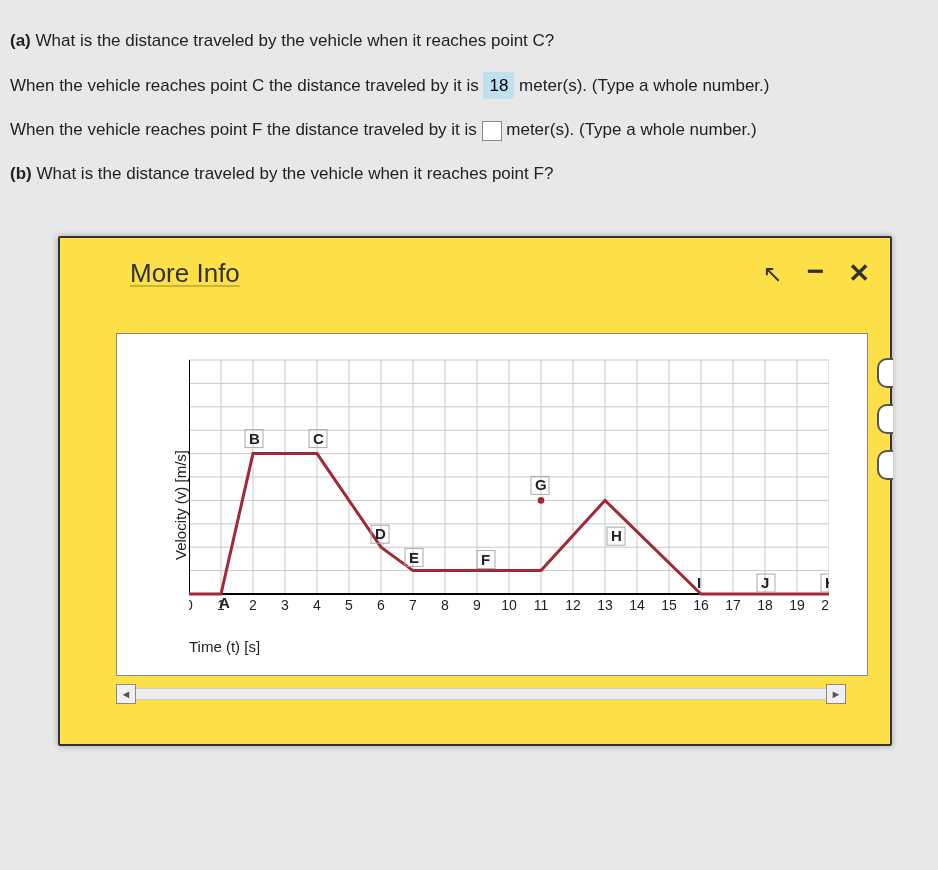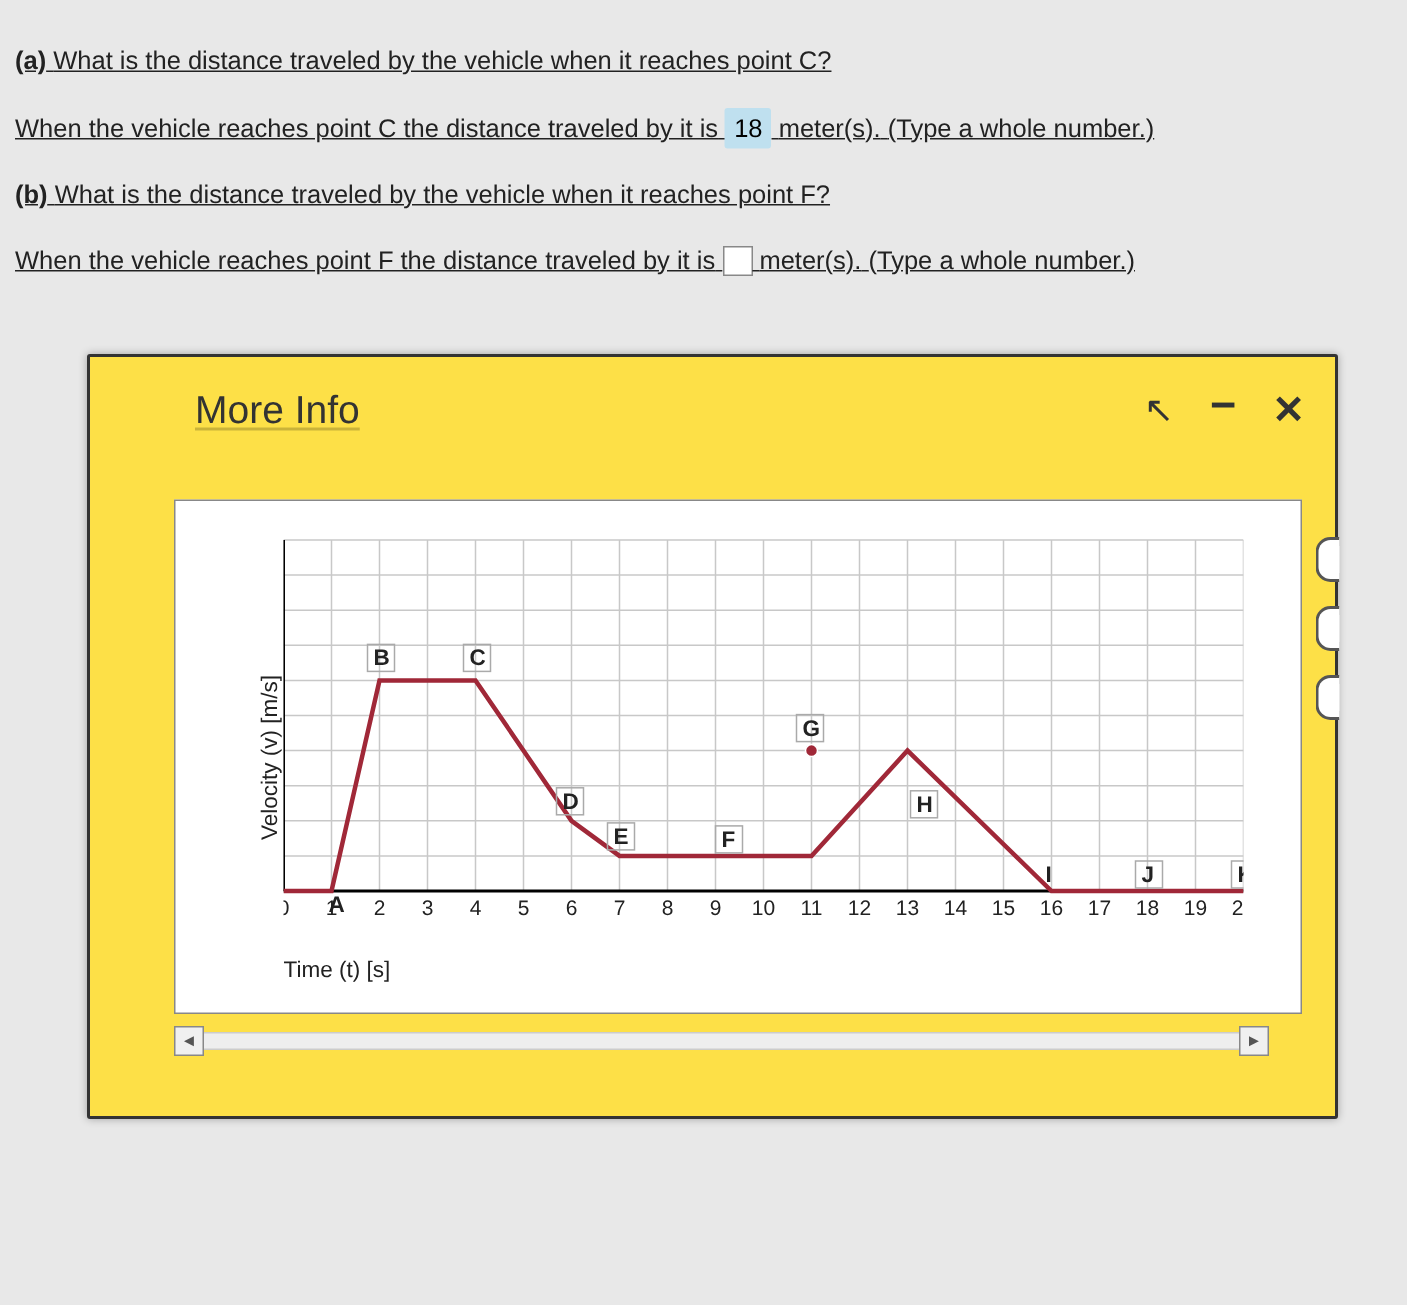--- a/index.html
+++ b/index.html
@@ -9,21 +9,21 @@
     background: #e8e8e8;
     color: #222;
     width: 938px;
     box-sizing: border-box;
   }
   .question-block {
     font-size: 17px;
     line-height: 1.5;
     margin-bottom: 30px;
   }
-  .q-line { margin: 10px 0 18px 0; text-decoration: underline; }
+  .q-line { margin: 10px 0 18px 0; }
   .bold-tag { font-weight: bold; }
   .answer-filled {
     display: inline-block;
     background: #bfe0ef;
     padding: 1px 6px;
     border-radius: 2px;
     color: #000;
     font-weight: normal;
   }
   .answer-blank {
@@ -128,28 +128,28 @@
     <span class="bold-tag">(a)</span>
     <span>What is the distance traveled by the vehicle when it reaches point C?</span>
   </div>
   <div class="q-line">
     <span>When the vehicle reaches point C the distance traveled by it is</span>
     <span class="answer-filled">18</span>
     <span>meter(s).</span>
     <span>(Type a whole number.)</span>
   </div>
   <div class="q-line">
-    <span class="bold-tag">(b)</span>
-    <span>What is the distance traveled by the vehicle when it reaches point F?</span>
-  </div>
-  <div class="q-line">
     <span>When the vehicle reaches point F the distance traveled by it is</span>
     <span class="answer-blank"></span>
     <span>meter(s).</span>
     <span>(Type a whole number.)</span>
+  </div>
+  <div class="q-line">
+    <span class="bold-tag">(b)</span>
+    <span>What is the distance traveled by the vehicle when it reaches point F?</span>
   </div>
 </div>
 
 <div class="popup">
   <div class="popup-header">
     <div class="popup-title">More Info</div>
     <div class="win-controls">
       <span class="cursor-icon">↖</span>
       <span class="min-icon">−</span>
       <span class="close-icon">✕</span>

